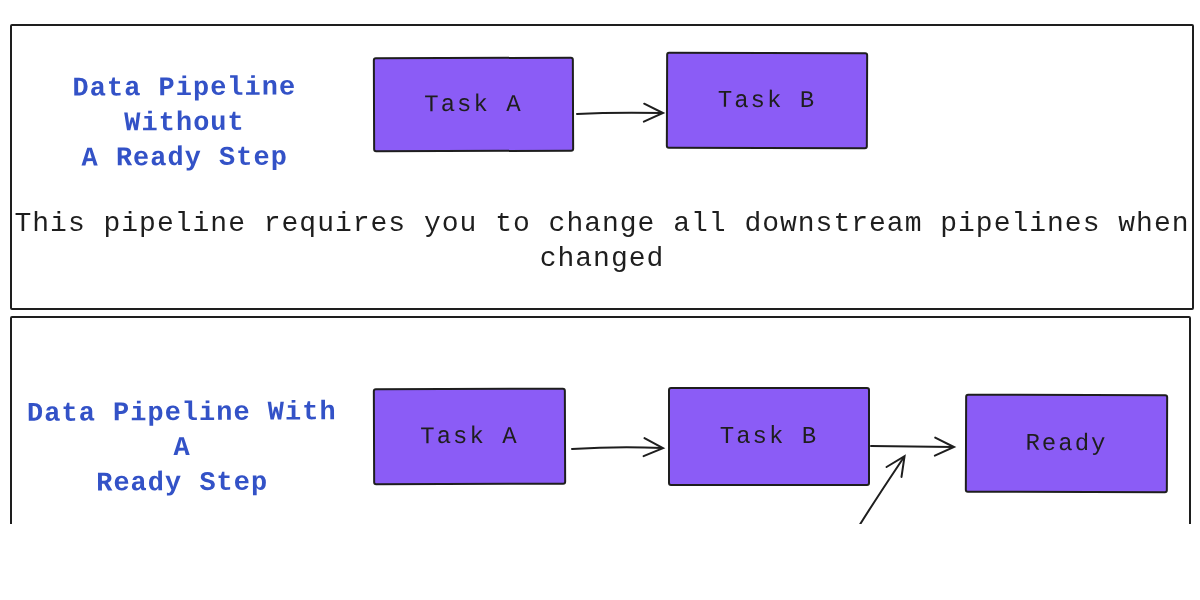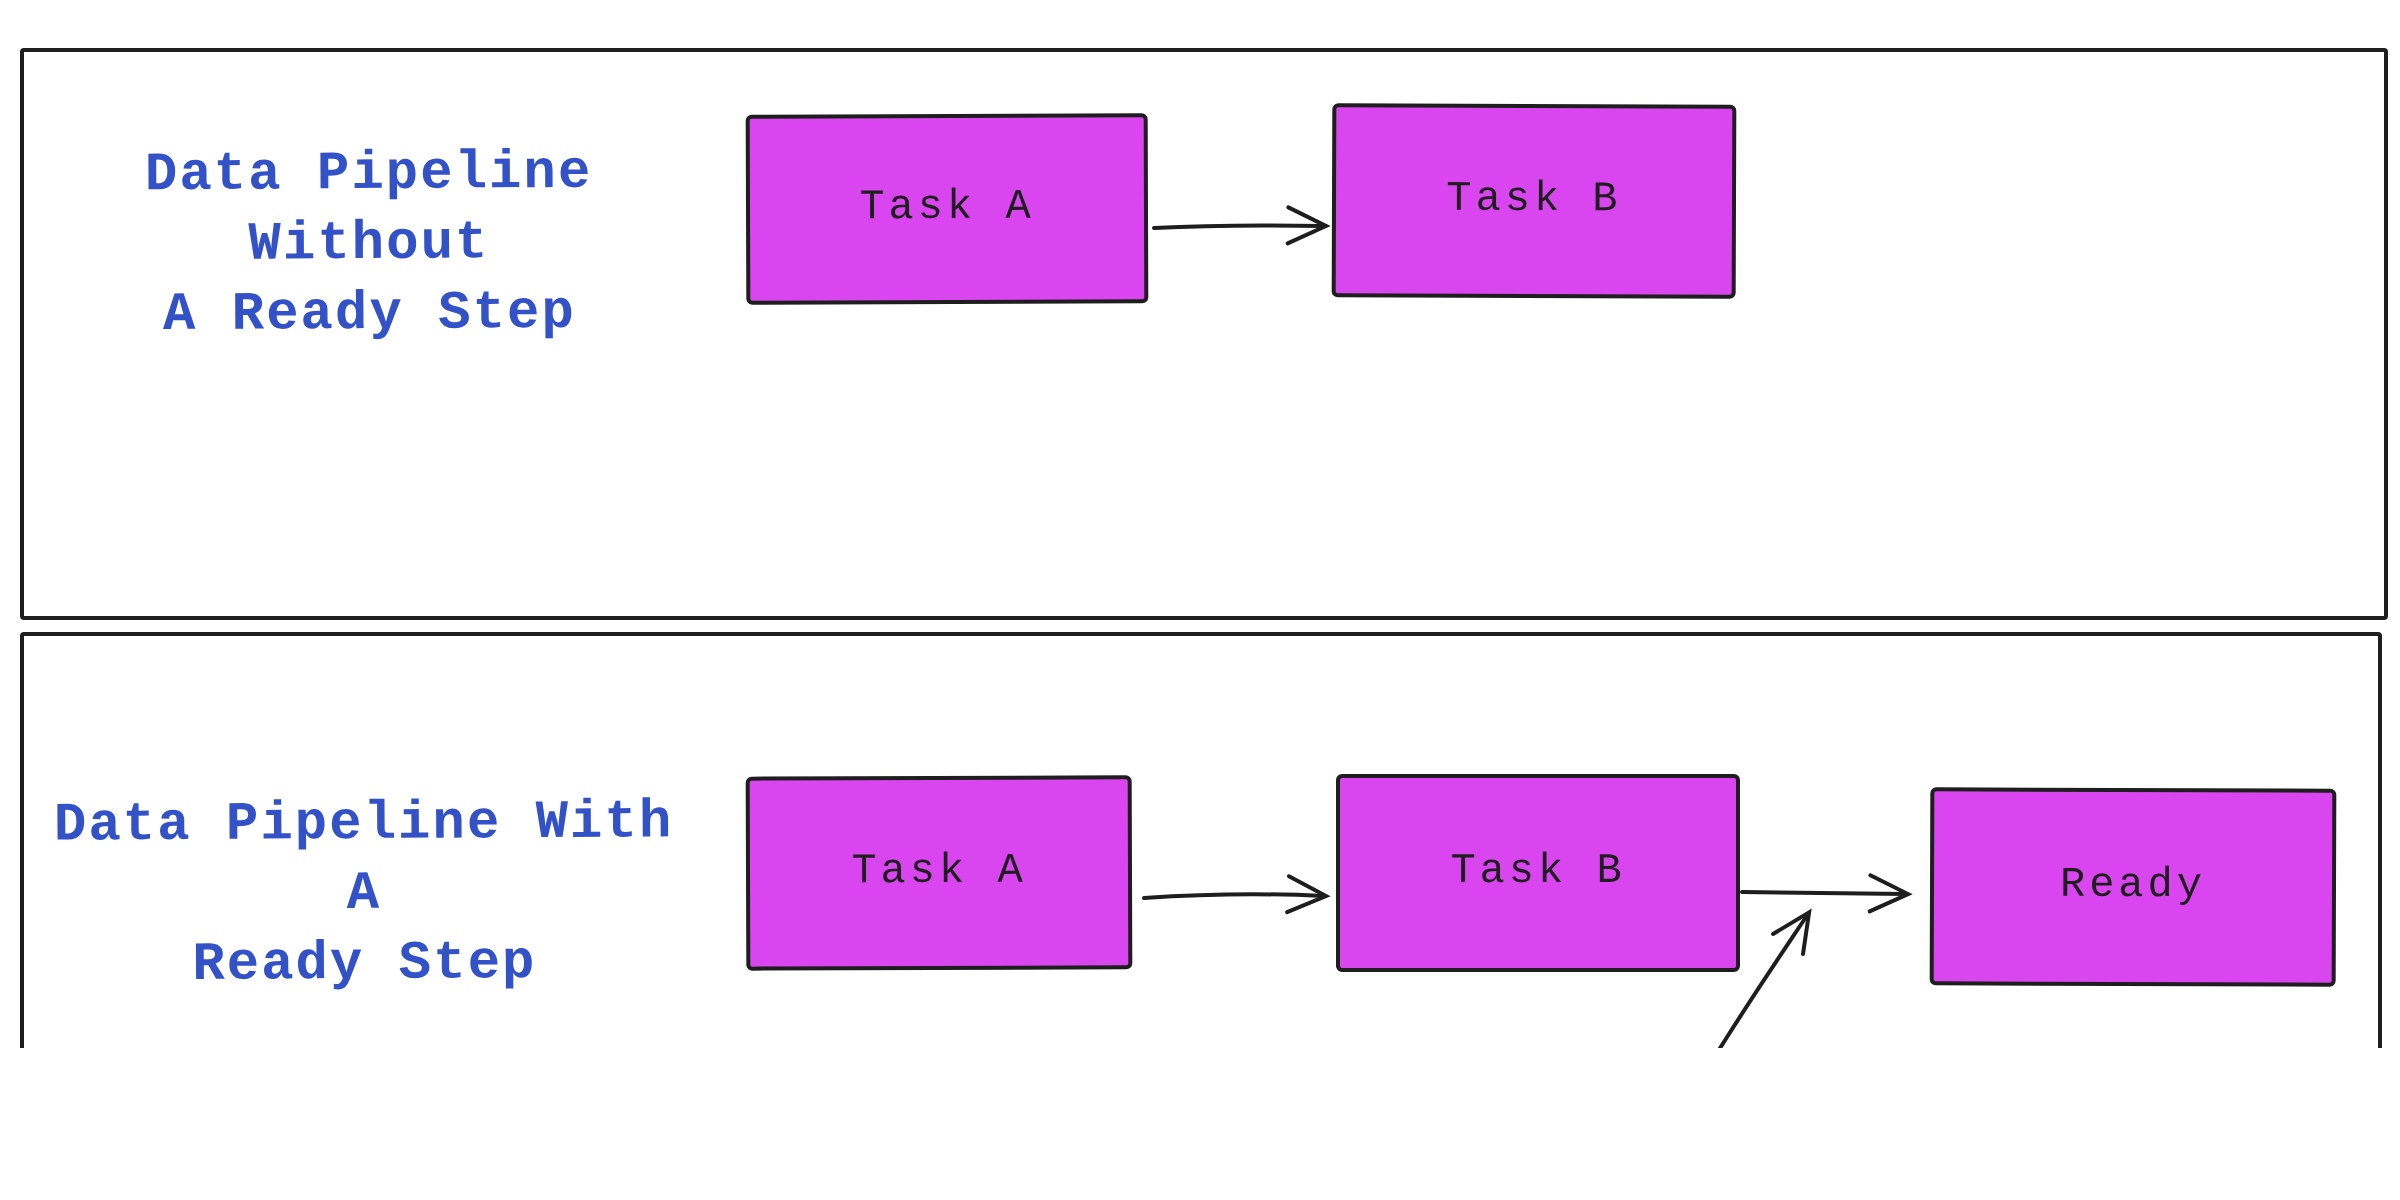--- a/index.html
+++ b/index.html
@@ -34,25 +34,25 @@
     transform: rotate(-0.3deg);
   }
   .title-top    { left: 22px; top: 55px;  width: 325px; }
   .title-bottom { left: 22px; top: 380px; width: 320px; }
 
   .node {
     position: absolute;
     box-sizing: border-box;
     border: 2.5px solid var(--ink, #1e1e1e);
     border-radius: 3px;
-    background: #d946ef;
+    background: #8b5cf6;
     display: flex;
     align-items: center;
     justify-content: center;
-    font-size: 21px;
+    font-size: 24px;
     letter-spacing: 2px;
   }
   .node-a-top    { left: 373px; top: 41px;  width: 201px; height: 95px; transform: rotate(-0.2deg); }
   .node-b-top    { left: 666px; top: 36px;  width: 202px; height: 97px; transform: rotate(0.2deg); }
   .node-a-bottom { left: 373px; top: 372px; width: 193px; height: 97px; transform: rotate(-0.2deg); }
   .node-b-bottom { left: 668px; top: 371px; width: 202px; height: 99px; }
   .node-ready    { left: 965px; top: 378px; width: 203px; height: 99px; transform: rotate(0.2deg); }
   .node-partial  { left: 727px; top: 564px; width: 200px; height: 90px; }
 
   .caption {
@@ -83,20 +83,21 @@
   </div>
 
   <div class="node node-a-top">
     <span>Task A</span>
   </div>
   <div class="node node-b-top">
     <span>Task B</span>
   </div>
 
   <div class="caption">
+    <div>This pipeline requires you to change all downstream pipelines when changed</div>
   </div>
 
   <section class="panel panel-bottom"></section>
 
   <div class="diagram-title title-bottom">
     <div>Data Pipeline With A</div>
     <div>Ready Step</div>
   </div>
 
   <div class="node node-a-bottom">

